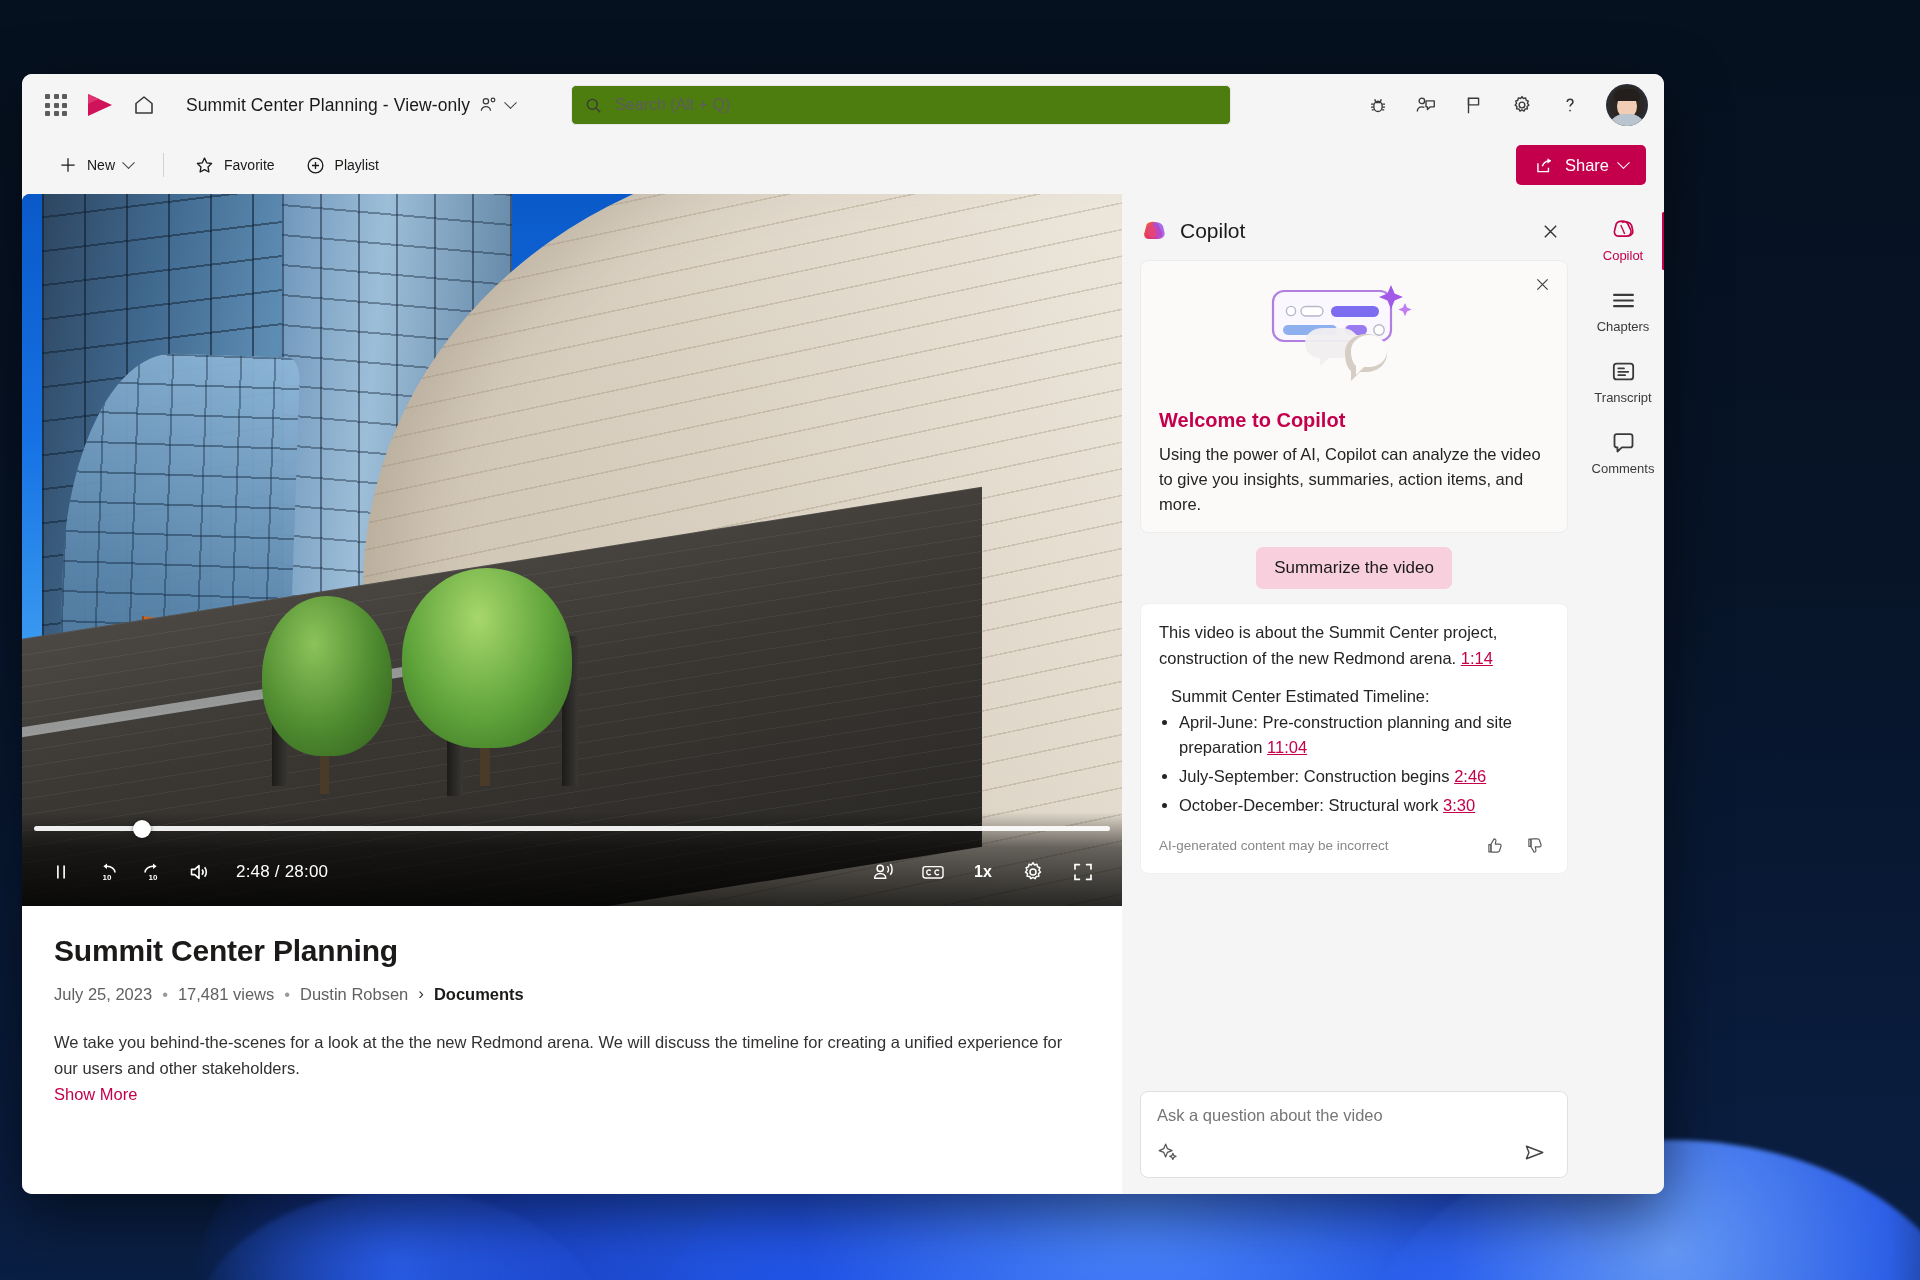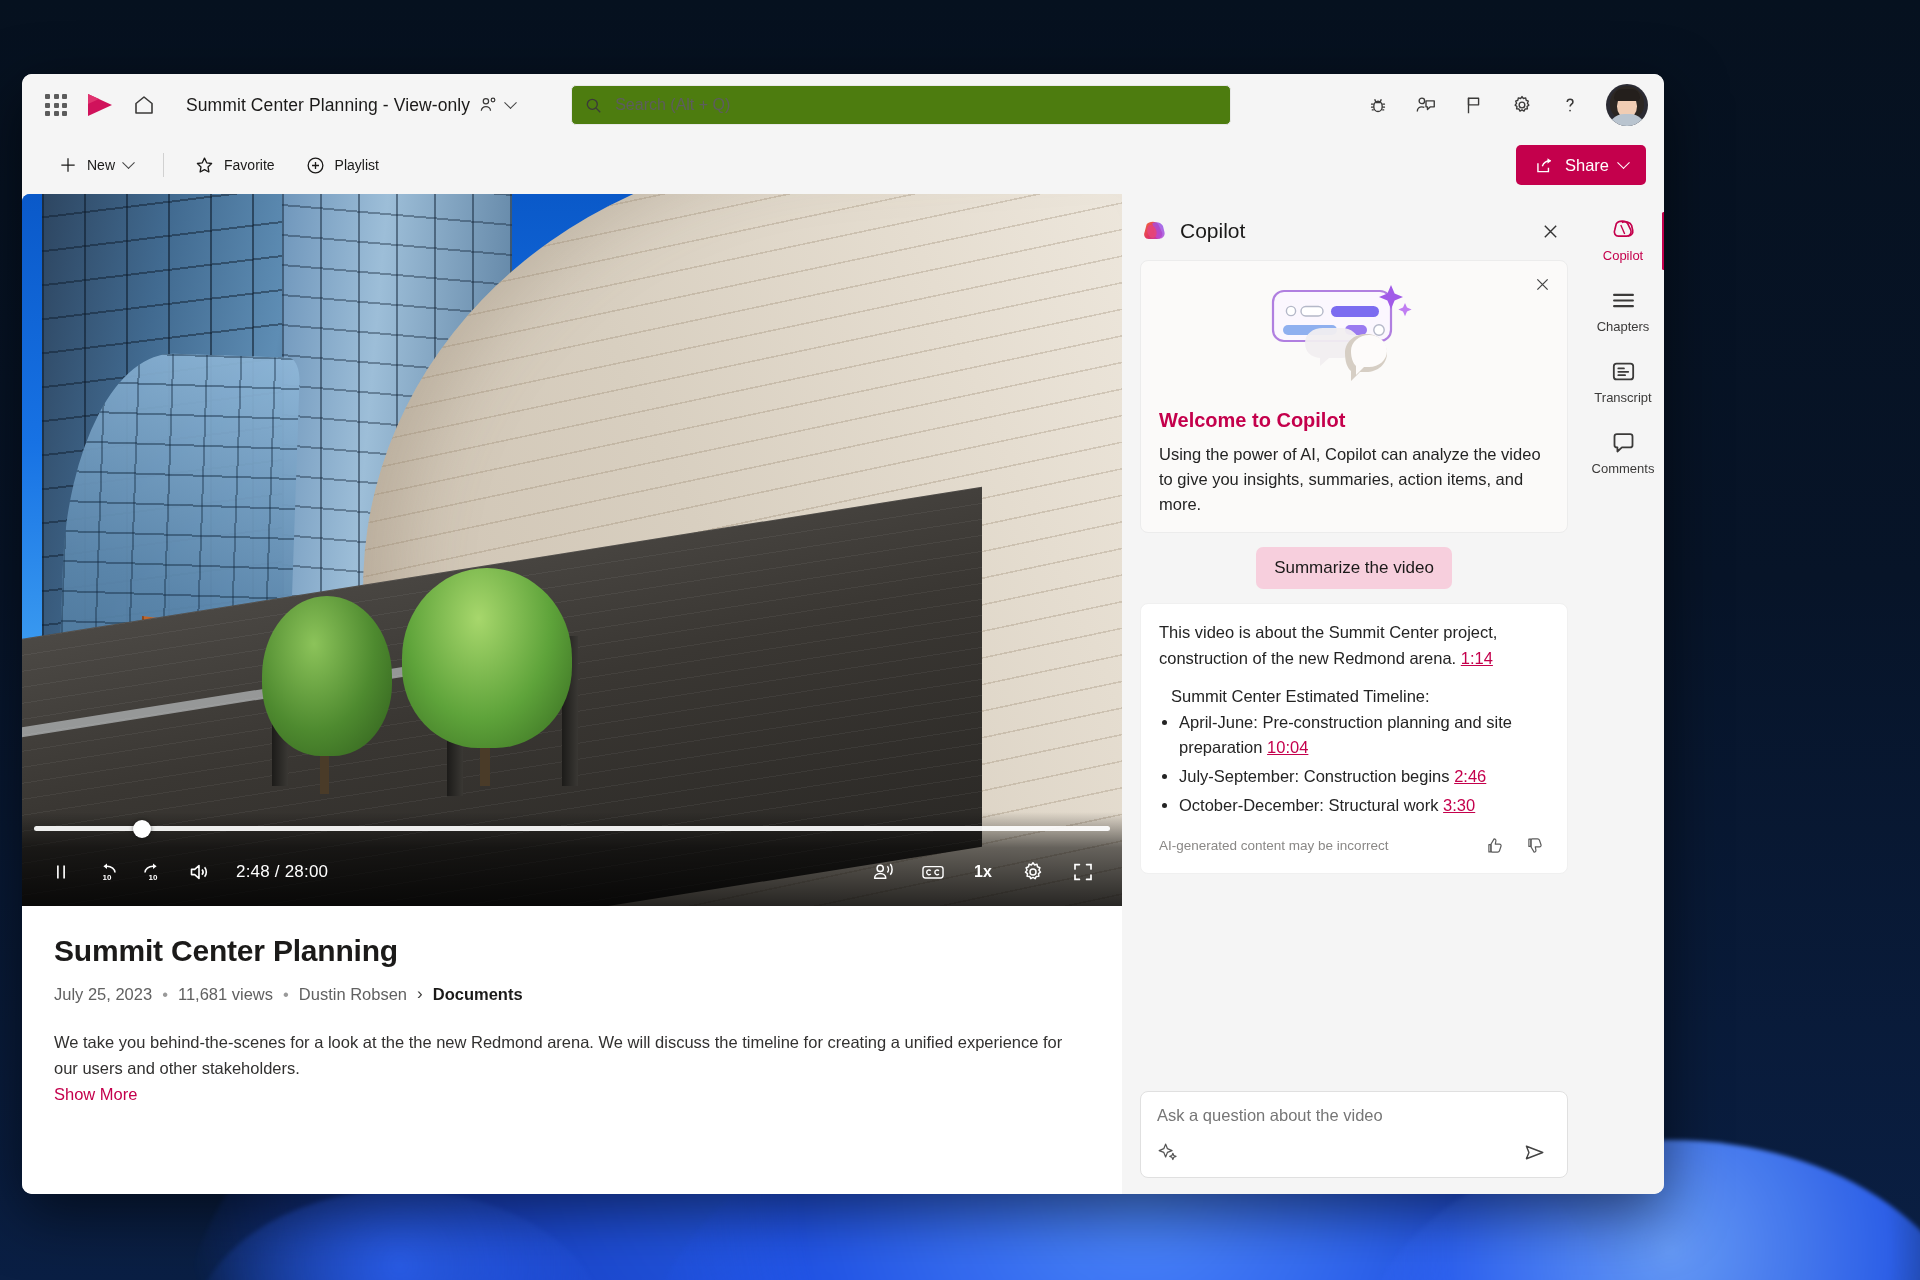--- a/index.html
+++ b/index.html
@@ -489,21 +489,21 @@
             </div>
           </div>
         </div>
       </div>
 
       <div class="meta">
         <div class="vtitle">Summit Center Planning</div>
         <div class="vsub">
           <span>July 25, 2023</span>
           <span class="dot">•</span>
-          <span>11,681 views</span>
+          <span>17,481 views</span>
           <span class="dot">•</span>
           <span>Dustin Robsen</span>
           <span class="crumb-sep">›</span>
           <span class="crumb">Documents</span>
         </div>
         <div class="vdesc">We take you behind-the-scenes for a look at the the new Redmond arena. We will discuss the timeline for creating a unified experience for our users and other stakeholders.</div>
         <div class="showmore">Show More</div>
       </div>
     </div>
 
@@ -570,21 +570,21 @@
 
         <div class="ai-card">
           <div class="ai-p">
             <span>This video is about the Summit Center project, construction of the new Redmond arena.</span>
             <span class="ts">1:14</span>
           </div>
           <div class="ai-h">Summit Center Estimated Timeline:</div>
           <ul class="ai-list">
             <li>
               <span>April-June: Pre-construction planning and site preparation</span>
-              <span class="ts">10:04</span>
+              <span class="ts">11:04</span>
             </li>
             <li>
               <span>July-September: Construction begins</span>
               <span class="ts">2:46</span>
             </li>
             <li>
               <span>October-December: Structural work</span>
               <span class="ts">3:30</span>
             </li>
           </ul>

